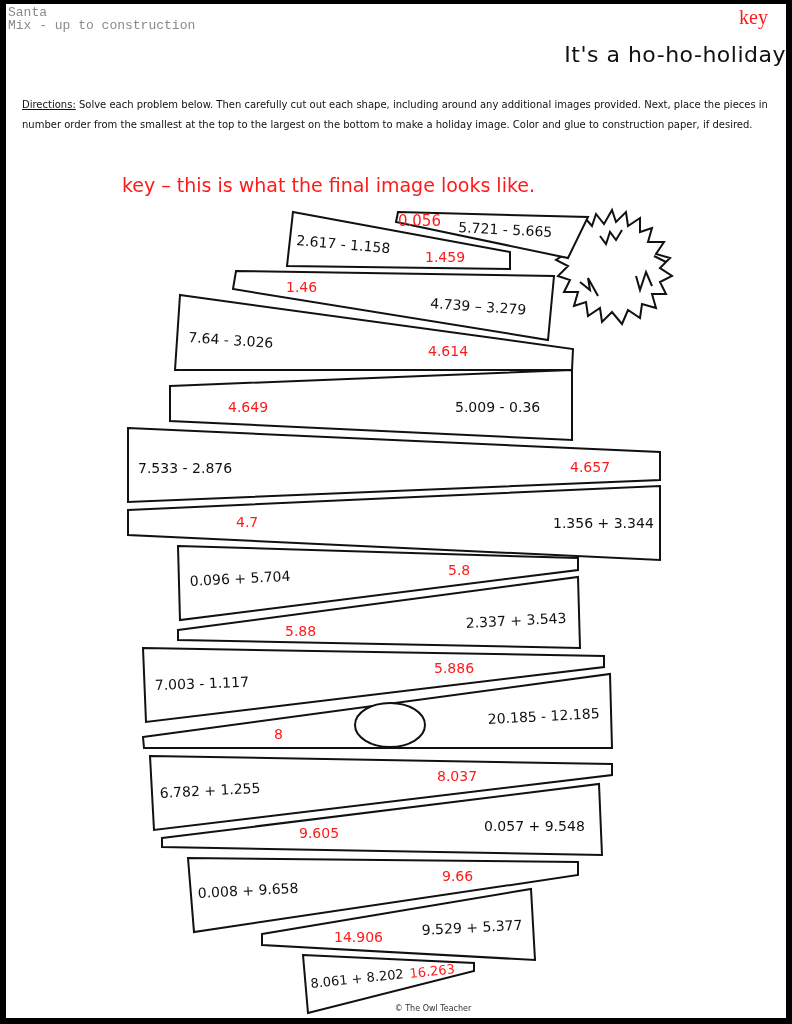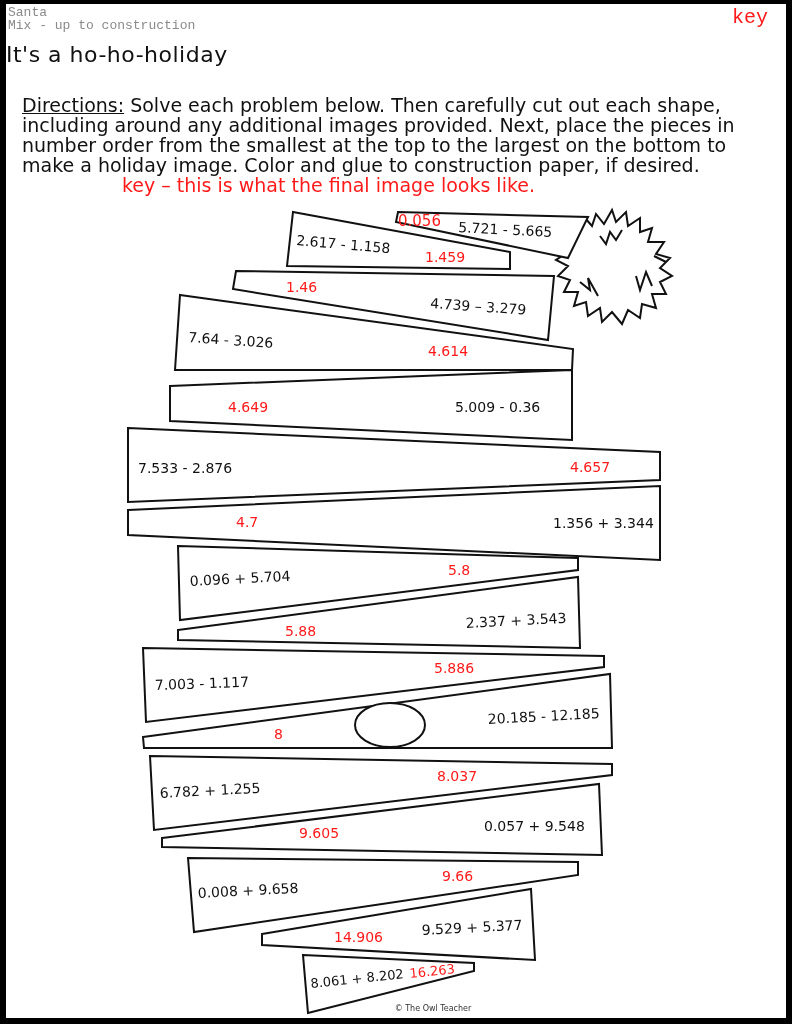--- a/index.html
+++ b/index.html
@@ -1,21 +1,21 @@
 <!DOCTYPE html>
 <html><head>
 <meta charset="utf-8">
 <style>
   html, body { margin: 0; padding: 0; background: #000; }
   body { width: 792px; height: 1024px; position: relative; overflow: hidden; font-family: "DejaVu Sans", sans-serif; }
   .page { position: absolute; left: 6px; top: 4px; width: 780px; height: 1014px; background: #fff; }
   .hdr-line { position: absolute; left: 2px; font-size: 13px; color: #8a8a8a; line-height: 13px; font-family: Liberation Mono, monospace; }
-  .key-tag { position: absolute; right: 18px; top: 2px; color: #ff1a1a; font-size: 20px; font-family: Liberation Mono, monospace; }
-  .title { position: absolute; left: 0; width: 780px; top: 38px; text-align: left; font-size: 22px; letter-spacing: 0.5px; color: #111; font-family: "DejaVu Sans", sans-serif; }
-  .directions { position: absolute; left: 16px; top: 91px; width: 750px; font-size: 19px; line-height: 20px; color: #111; font-family: "DejaVu Sans", sans-serif; }
+  .key-tag { position: absolute; right: 18px; top: 2px; color: #ff1a1a; font-size: 20px; font-family: Liberation Serif, serif; }
+  .title { position: absolute; left: 0; width: 780px; top: 38px; text-align: right; font-size: 22px; letter-spacing: 0.5px; color: #111; font-family: "DejaVu Sans", sans-serif; }
+  .directions { position: absolute; left: 16px; top: 91px; width: 750px; font-size: 10px; line-height: 20px; color: #111; font-family: "DejaVu Sans", sans-serif; }
   .directions .lbl { text-decoration: underline; }
   .key-caption { position: absolute; left: 0; width: 645px; top: 170px; text-align: center; font-size: 19px; color: #ff1a1a; font-family: "DejaVu Sans", sans-serif; }
   svg.art { position: absolute; left: 0; top: 0; }
   .eq { font-family: "DejaVu Sans", sans-serif; font-size: 14px; fill: #111; }
   .ans { font-family: "DejaVu Sans", sans-serif; font-size: 14px; fill: #ff1a1a; }
   .piece { fill: #fff; stroke: #111; stroke-width: 2; }
   .footer { position: absolute; left: 0; width: 780px; top: 1004px; text-align: center; font-size: 8px; color: #333; font-family: "DejaVu Sans", sans-serif; margin-left: 37px; }
 </style>
 </head>
 <body>

